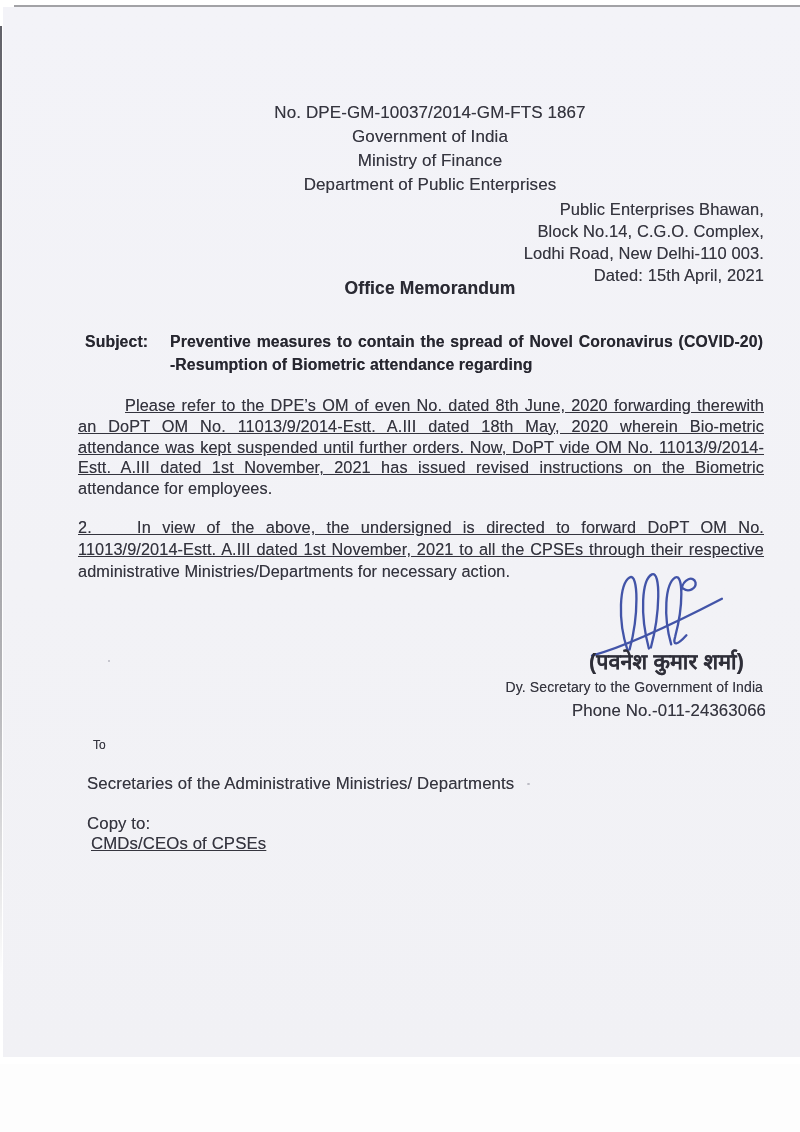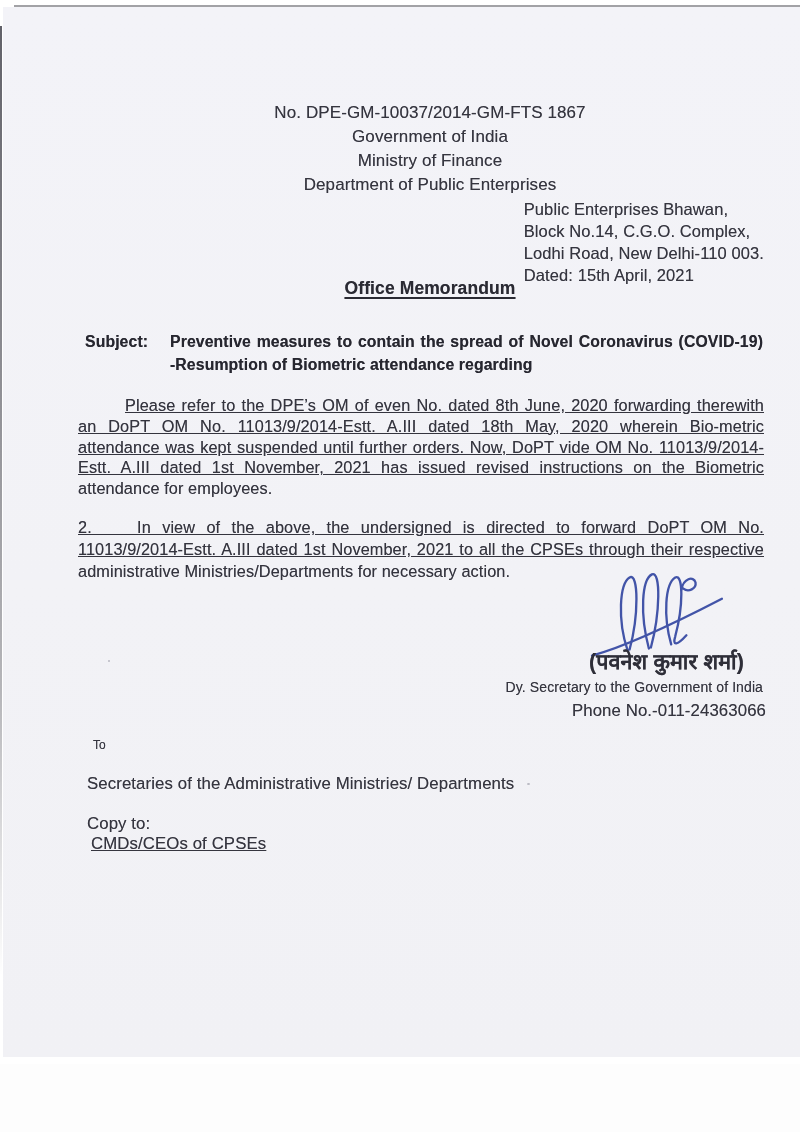--- a/index.html
+++ b/index.html
@@ -14,23 +14,23 @@
     position:absolute; left:3px; top:7px; right:0; bottom:7px;
     background:linear-gradient(180deg,#f3f3f8 0%,#f2f2f6 55%,#f1f1f5 100%);
   }
   .edge-top { position:absolute; top:5px; left:14px; right:0; height:2px; background:#8b8b90; opacity:.8; }
   .edge-left {
     position:absolute; top:26px; left:0; width:2px; height:950px;
     background:linear-gradient(180deg, rgba(45,45,55,.75), rgba(45,45,55,.35) 70%, rgba(45,45,55,0));
   }
   .blk { position:absolute; color:#35353f; text-shadow:0 0 .5px rgba(53,53,63,.55); letter-spacing:.1px; }
   .header  { top:101px; left:80px; width:700px; text-align:center; font-size:17px; line-height:24px; }
-  .address { top:198px; right:36px; text-align:left; font-size:16.5px; line-height:22px; }
+  .address { top:198px; right:36px; text-align:right; font-size:16.5px; line-height:22px; }
   .om-title{ top:278px; left:80px; width:700px; text-align:center; font-size:17.5px; font-weight:700; color:#2a2a33; }
-  .om-title span { text-decoration:underline; text-decoration-thickness:1.7px; text-underline-offset:3px; }
+  .om-title span { text-decoration-thickness:1.7px; text-underline-offset:3px; }
   .subject { top:331px; left:85px; right:37px; font-weight:700; font-size:15.8px; line-height:22.5px; color:#26262f; text-shadow:0 0 .4px rgba(38,38,47,.6); }
   .subject .lbl { position:absolute; left:0; top:0; }
   .subject .stext { margin-left:85px; }
   .jline { text-align:justify; text-align-last:justify; }
   .para { font-size:16.3px; color:#34343e; }
   .p1 { top:395px; left:78px; width:686px; line-height:20.8px; }
   .p2 { top:516px; left:78px; width:686px; line-height:22px; }
   .para .tline:not(:last-child) { text-align:justify; text-align-last:justify;text-decoration:underline; }
   .p1 .tline:first-child { text-indent:47px; }
   .sig-svg { position:absolute; left:588px; top:571px; width:140px; height:90px; }
@@ -68,21 +68,21 @@
       <div class="tline">Dated: 15th April, 2021</div>
     </div>
 
   <div class="blk om-title">
     <span>Office Memorandum</span>
   </div>
 
   <div class="blk subject">
     <span class="lbl">Subject:</span>
     <div class="stext">
-      <div class="jline">Preventive measures to contain the spread of Novel Coronavirus (COVID-19)</div>
+      <div class="jline">Preventive measures to contain the spread of Novel Coronavirus (COVID-20)</div>
       <div>-Resumption of Biometric attendance regarding</div>
     </div>
   </div>
 
   <div class="blk para p1">
       <div class="tline">Please refer to the DPE’s OM of even No. dated 8th June, 2020 forwarding therewith</div>
       <div class="tline">an DoPT OM No. 11013/9/2014-Estt. A.III dated 18th May, 2020 wherein Bio-metric</div>
       <div class="tline">attendance was kept suspended until further orders. Now, DoPT vide OM No. 11013/9/2014-</div>
       <div class="tline">Estt. A.III dated 1st November, 2021 has issued revised instructions on the Biometric</div>
       <div class="tline">attendance for employees.</div>

